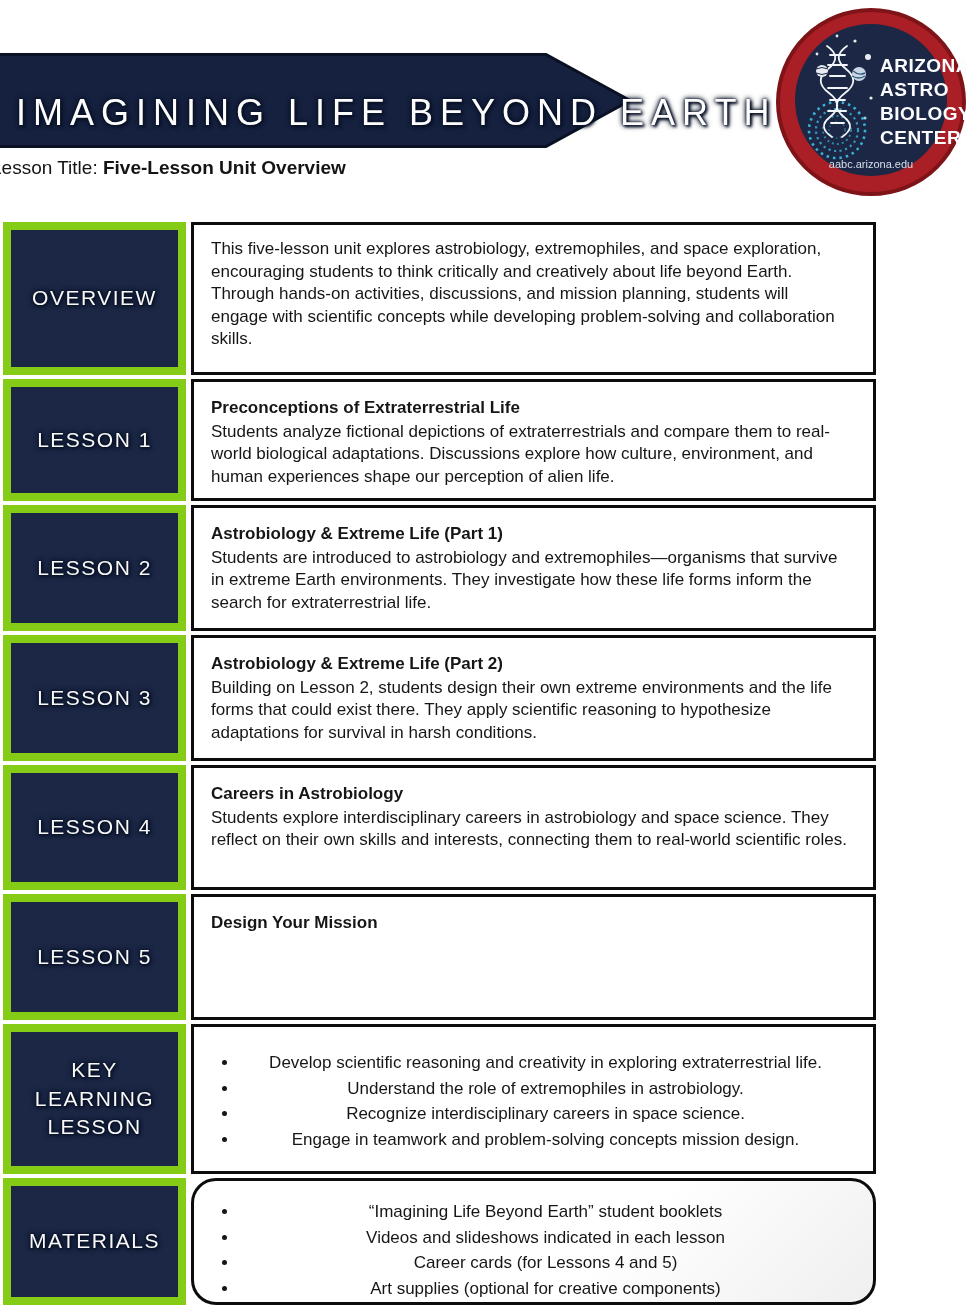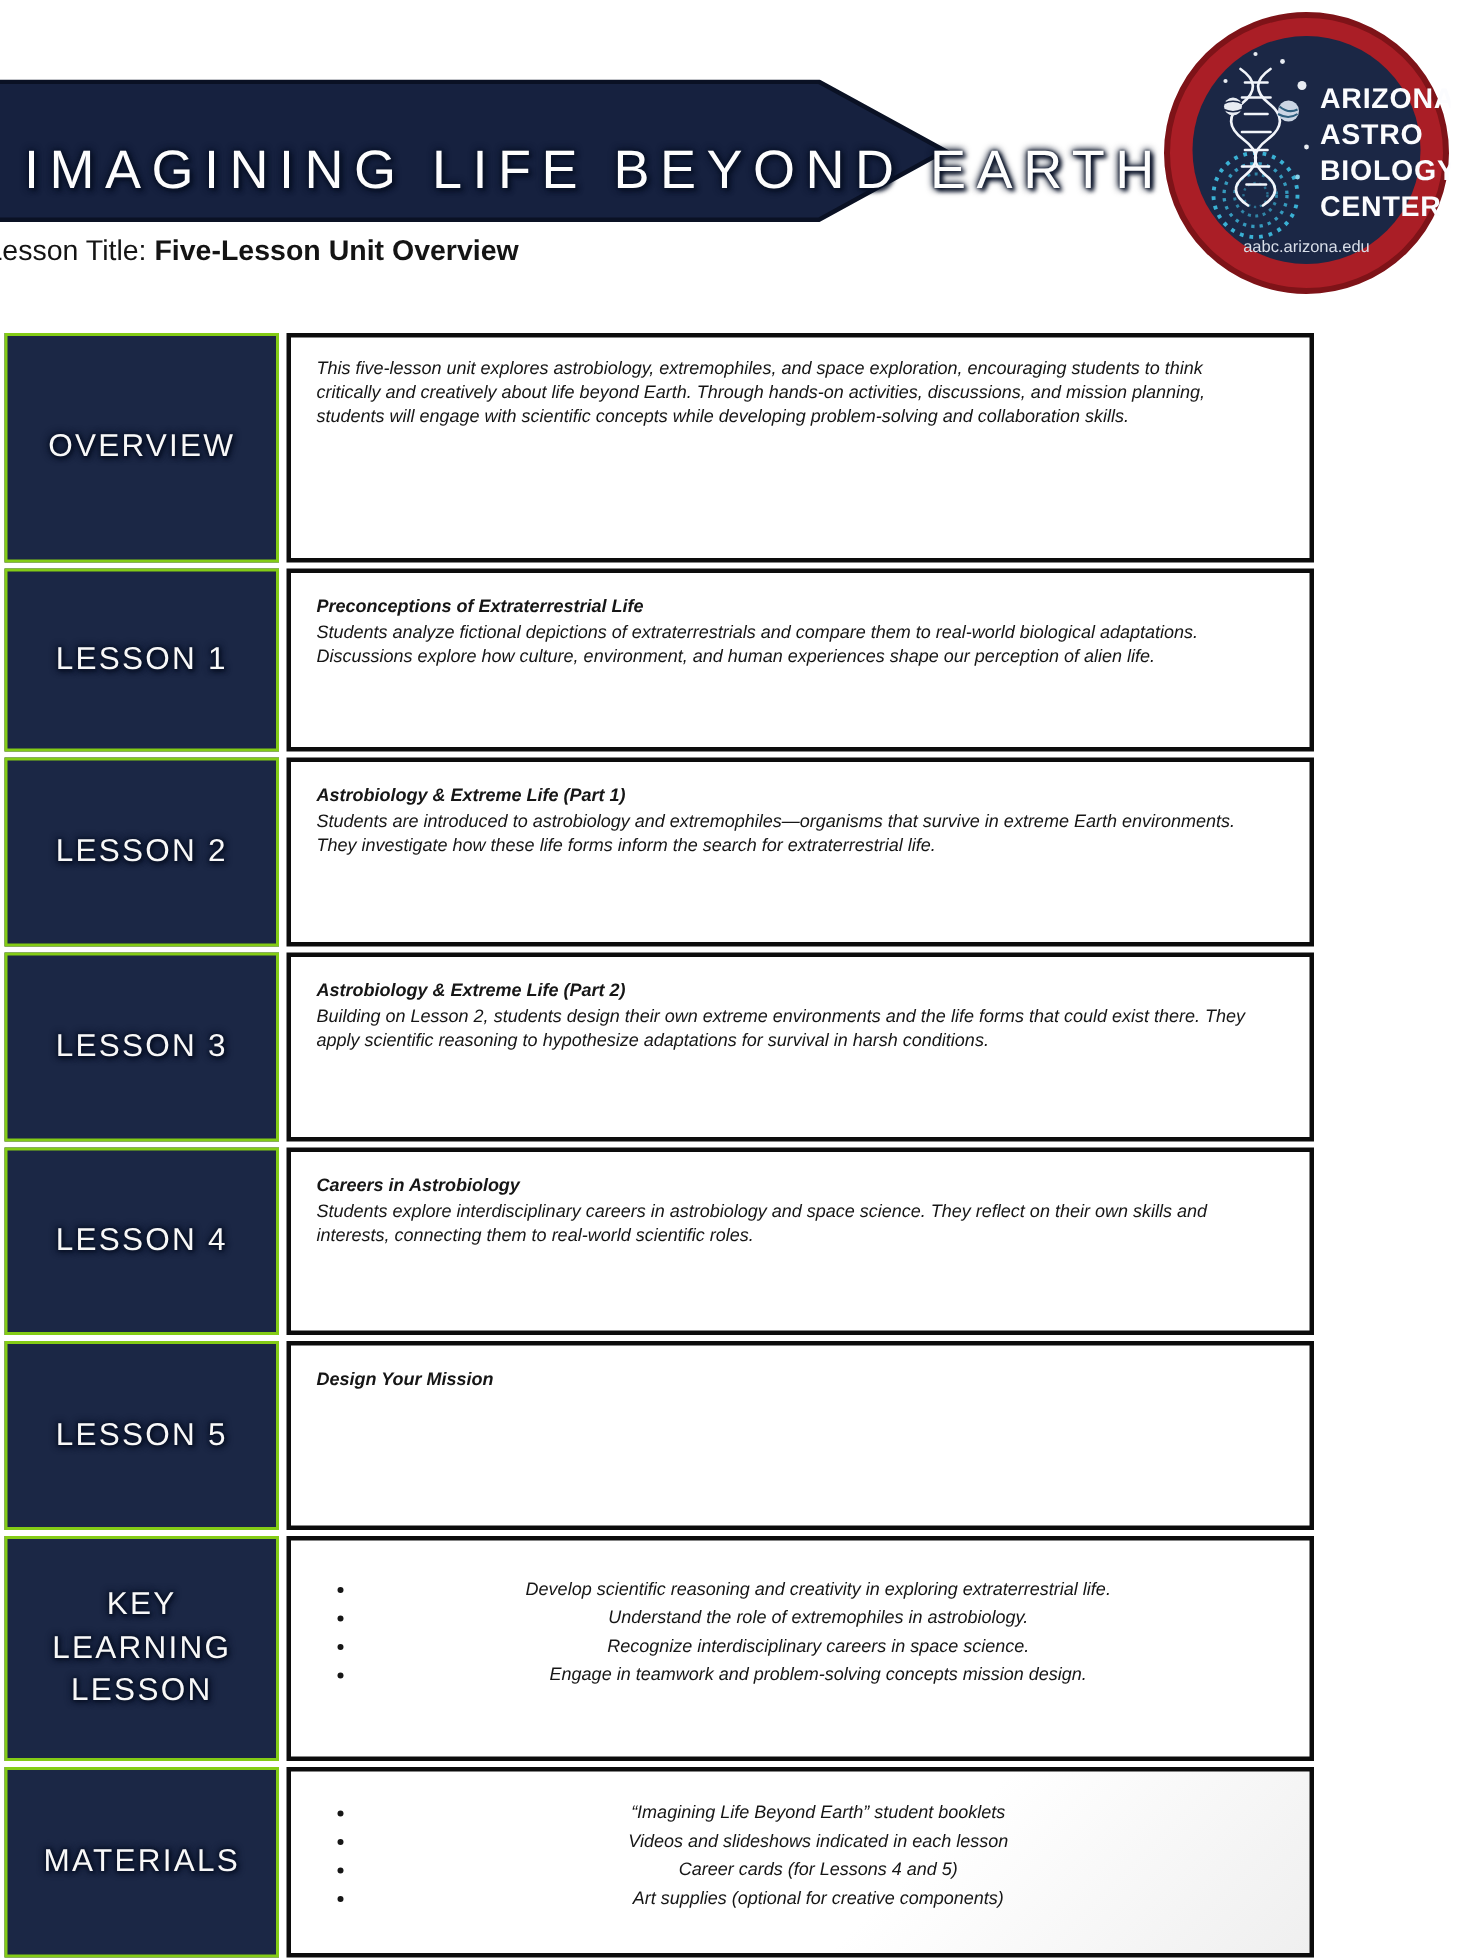--- a/index.html
+++ b/index.html
@@ -29,36 +29,36 @@
   .t-row{display:flex;gap:5px;box-sizing:border-box;}
   .t-row:nth-of-type(1){height:153px;}
   .t-row:nth-of-type(2){height:122px;}
   .t-row:nth-of-type(3){height:126px;}
   .t-row:nth-of-type(4){height:126px;}
   .t-row:nth-of-type(5){height:125px;}
   .t-row:nth-of-type(6){height:126px;}
   .t-row:nth-of-type(7){height:150px;}
   .t-row:nth-of-type(8){height:127px;}
   .label-cell{
-    flex:0 0 183px;box-sizing:border-box;border:2px solid #84cc16;background:#1b2745;
+    flex:0 0 183px;box-sizing:border-box;border:8px solid #84cc16;background:#1b2745;
     display:flex;align-items:center;justify-content:center;text-align:center;
     color:#f8f8f8;font-size:21px;letter-spacing:1.5px;line-height:1.35;padding:6px 10px;
     text-shadow:0 0 2px #0a1328,0 0 4px #0a1328,0 0 6px #0a1328,1px 1px 3px #050b1c;
   }
   .content-cell{
     flex:1 1 auto;box-sizing:border-box;border:3px solid #0c0c0c;background:#ffffff;
-    padding:13px 26px 10px 17px;color:#161616;font-size:12px;line-height:1.33;font-style:italic;
+    padding:13px 26px 10px 17px;color:#161616;font-size:17px;line-height:1.33;
   }
   .t-row:nth-of-type(8) .content-cell{background:linear-gradient(135deg,#ffffff 60%,#efefef 100%);}
   .lesson-heading{font-weight:700;margin:2px 0 1px 0;}
   .lesson-body{margin:0;}
   .content-cell ul{margin:8px 0 0 0;padding:0 0 0 28px;text-align:center;}
   .content-cell li{margin:0 0 3px 0;padding-left:5px;}
   .t-row:nth-of-type(7) .content-cell{padding-top:17px;}
-  .t-row:nth-of-type(8) .content-cell{padding-top:12px;}
+  .t-row:nth-of-type(8) .content-cell{padding-top:12px;border-radius:25px;}
 </style>
 </head>
 <body>
 
 <div class="banner">
   <svg width="640" height="95" viewBox="0 0 640 95">
     <polygon points="-8,1.5 546,1.5 630,47.5 546,93.5 -8,93.5" fill="#16213F" stroke="#0A1124" stroke-width="3" stroke-linejoin="miter"></polygon>
   </svg>
   <div class="banner-title">IMAGINING LIFE BEYOND EARTH</div>
 </div>

